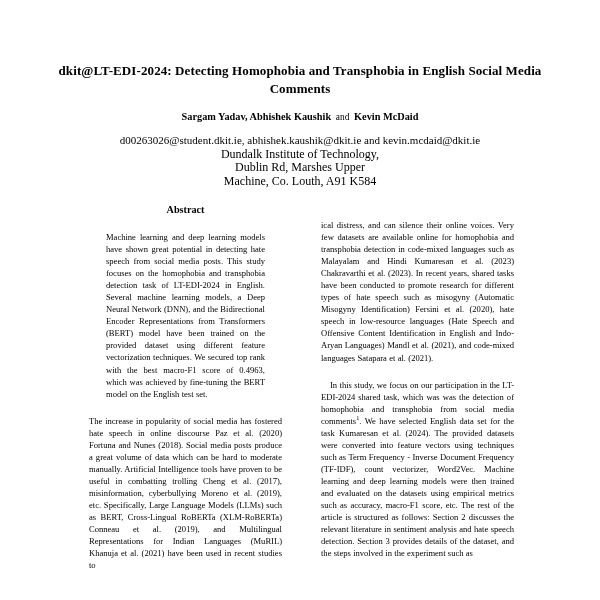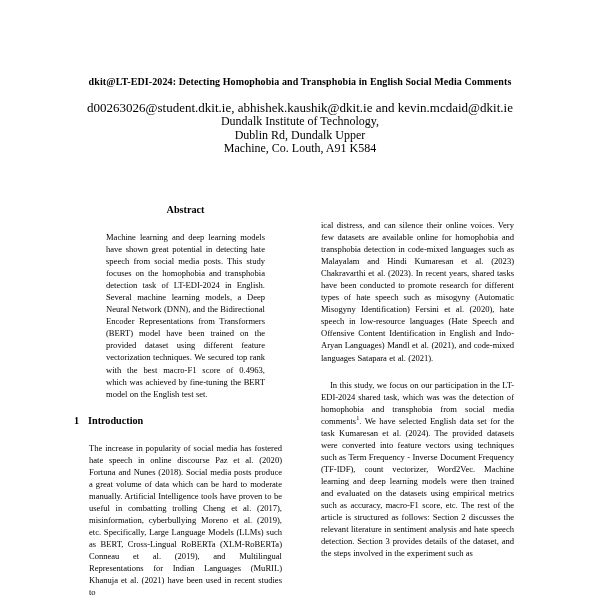--- a/index.html
+++ b/index.html
@@ -25,39 +25,39 @@
     padding: 0;
     overflow: hidden;
   }
 
   
   .titleblock {
     padding-top: 62px;
     text-align: center;
   }
   .paper-title {
-    font-size: 10px;
+    font-size: 13px;
     font-weight: bold;
     line-height: 17.6px;
     letter-spacing: 0.1px;
-    margin: 11px 58px;
+    margin: 0 58px;
   }
   .authors {
     margin-top: 13px;
     font-size: 10.3px;
     font-weight: bold;
     line-height: 13px;
   }
   .authors .conj {
     font-weight: normal;
     font-size: 9.4px;
   }
   .emails {
-    margin-top: 2px;
-    font-size: 13px;
+    margin-top: 10px;
+    font-size: 11px;
     line-height: 12.6px;
   }
   .affil {
     font-size: 12px;
     line-height: 13.4px;
   }
   .affil-1 { margin-top: 1px; }
 
   
   .columns {
@@ -115,41 +115,41 @@
   }
 </style>
 </head>
 <body>
 
 <div class="page">
 
   <div class="titleblock">
     <div class="paper-title">dkit@LT-EDI-2024: Detecting Homophobia and Transphobia in English Social Media Comments</div>
 
+    <div class="authors">
+      <span>Sargam Yadav, Abhishek Kaushik</span><span class="conj">&nbsp;&nbsp;and&nbsp;&nbsp;</span><span>Kevin McDaid</span>
+    </div>
 
     <div class="emails">d00263026@student.dkit.ie, abhishek.kaushik@dkit.ie and  kevin.mcdaid@dkit.ie</div>
 
     <div class="affil affil-1">Dundalk Institute of Technology,</div>
-    <div class="affil">Dublin Rd, Dundalk Upper</div>
+    <div class="affil">Dublin Rd, Marshes Upper</div>
     <div class="affil">Machine, Co. Louth, A91 K584</div>
   </div>
 
   <div class="columns">
 
     <div class="col col-left">
 
       <div class="abstract-head">Abstract</div>
 
       <div class="abstract-body">
         <p class="para">Machine learning and deep learning models have shown great potential in detecting hate speech from social media posts. This study focuses on the homophobia and transphobia detection task of LT-EDI-2024 in English. Several machine learning models, a Deep Neural Network (DNN), and the Bidirectional Encoder Representations from Transformers (BERT) model have been trained on the provided dataset using different feature vectorization techniques. We secured top rank with the best macro-F1 score of 0.4963, which was achieved by fine-tuning the BERT model on the English test set.</p>
       </div>
 
-      <div class="sec-head">
-        <span class="num">1</span><span>Introduction</span>
-      </div>
 
       <p class="para">The increase in popularity of social media has fostered hate speech in online discourse Paz et al. (2020) Fortuna and Nunes (2018). Social media posts produce a great volume of data which can be hard to moderate manually. Artificial Intelligence tools have proven to be useful in combatting trolling Cheng et al. (2017), misinformation, cyberbullying Moreno et al. (2019), etc. Specifically, Large Language Models (LLMs) such as BERT, Cross-Lingual RoBERTa (XLM-RoBERTa) Conneau et al. (2019), and Multilingual Representations for Indian Languages (MuRIL) Khanuja et al. (2021) have been used in recent studies to</p>
 
     </div>
 
     <div class="col col-right">
 
       <p class="para">ical distress, and can silence their online voices. Very few datasets are available online for homophobia and transphobia detection in code-mixed languages such as Malayalam and Hindi Kumaresan et al. (2023) Chakravarthi et al. (2023). In recent years, shared tasks have been conducted to promote research for different types of hate speech such as misogyny (Automatic Misogyny Identification) Fersini et al. (2020), hate speech in low-resource languages (Hate Speech and Offensive Content Identification in English and Indo-Aryan Languages) Mandl et al. (2021), and code-mixed languages Satapara et al. (2021).</p>
 
       <p class="para indent" style="margin-top:0;"><span>In this study, we focus on our participation in the LT-EDI-2024 shared task, which was was the detection of homophobia and transphobia from social media comments</span><sup class="fn">1</sup><span>. We have selected English data set for the task Kumaresan et al. (2024). The provided datasets were converted into feature vectors using techniques such as Term Frequency - Inverse Document Frequency (TF-IDF), count vectorizer, Word2Vec. Machine learning and deep learning models were then trained and evaluated on the datasets using empirical metrics such as accuracy, macro-F1 score, etc. The rest of the article is structured as follows: Section 2 discusses the relevant literature in sentiment analysis and hate speech detection. Section 3 provides details of the dataset, and the steps involved in the experiment such as</span></p>

